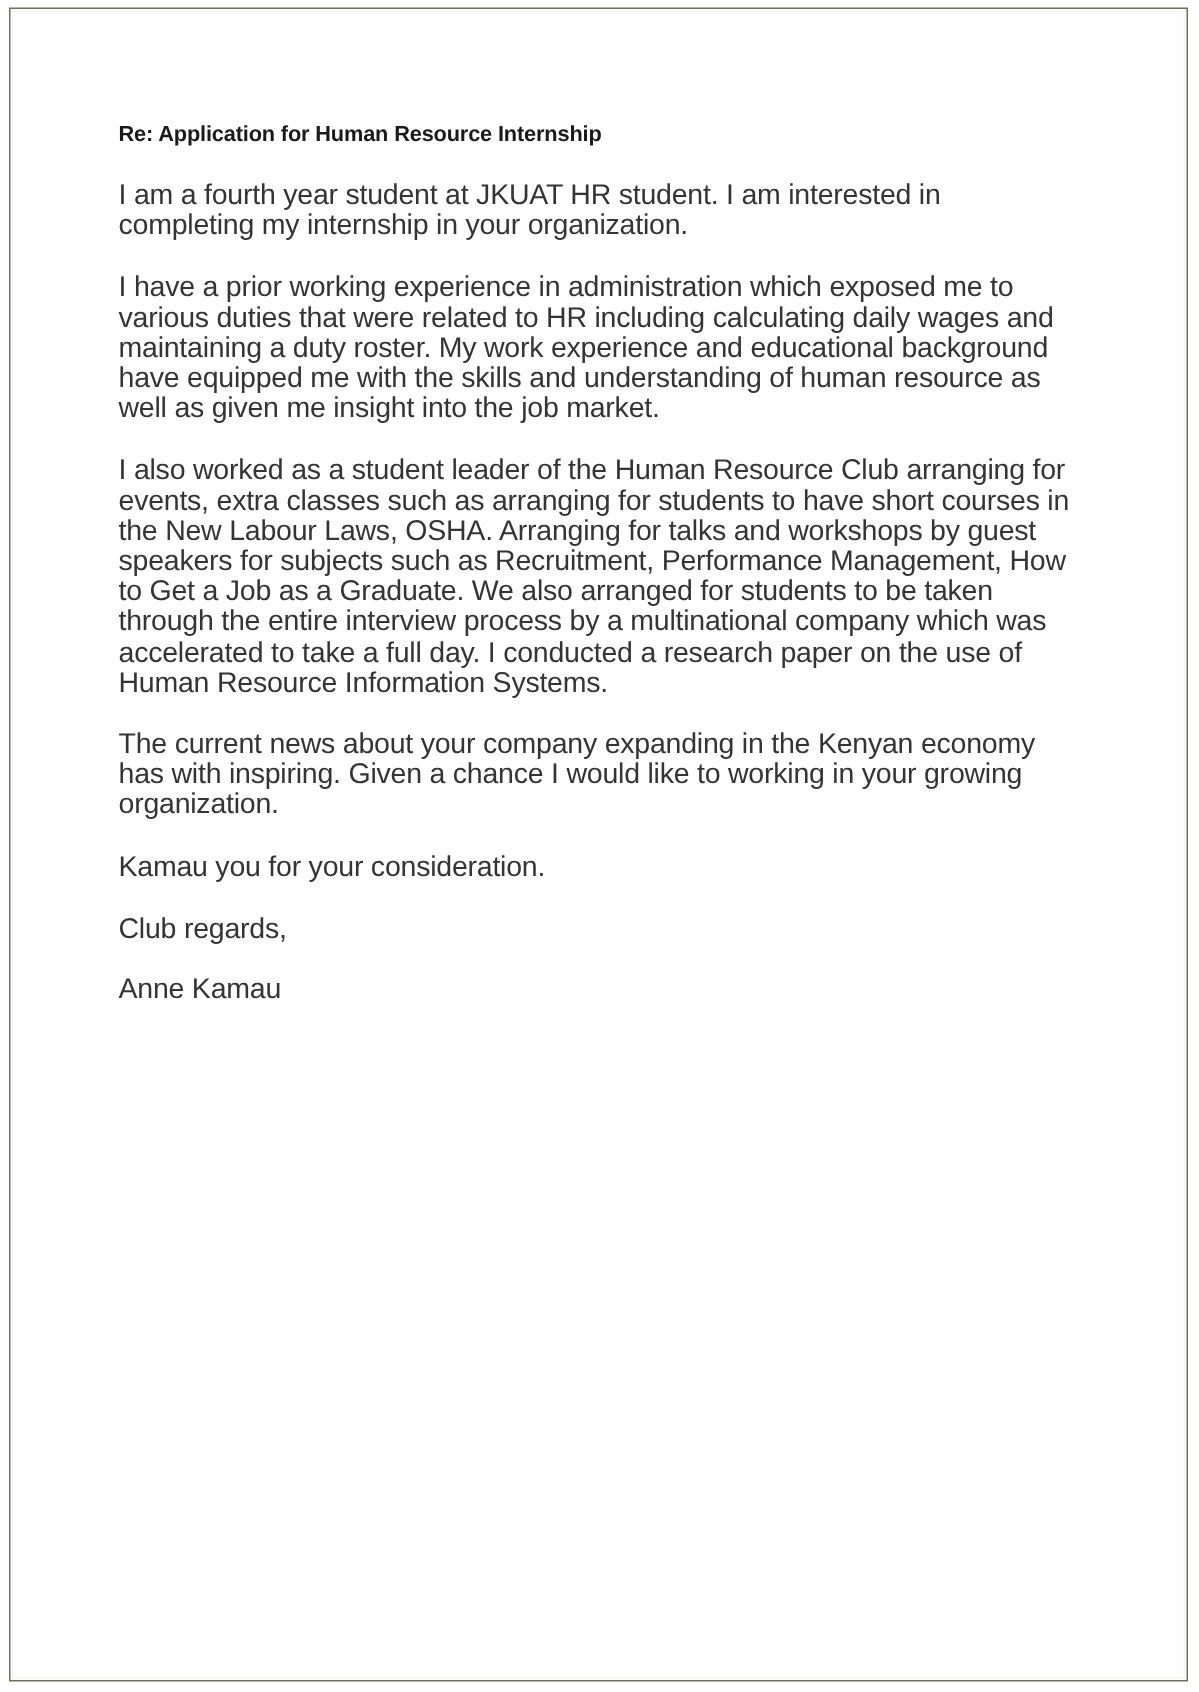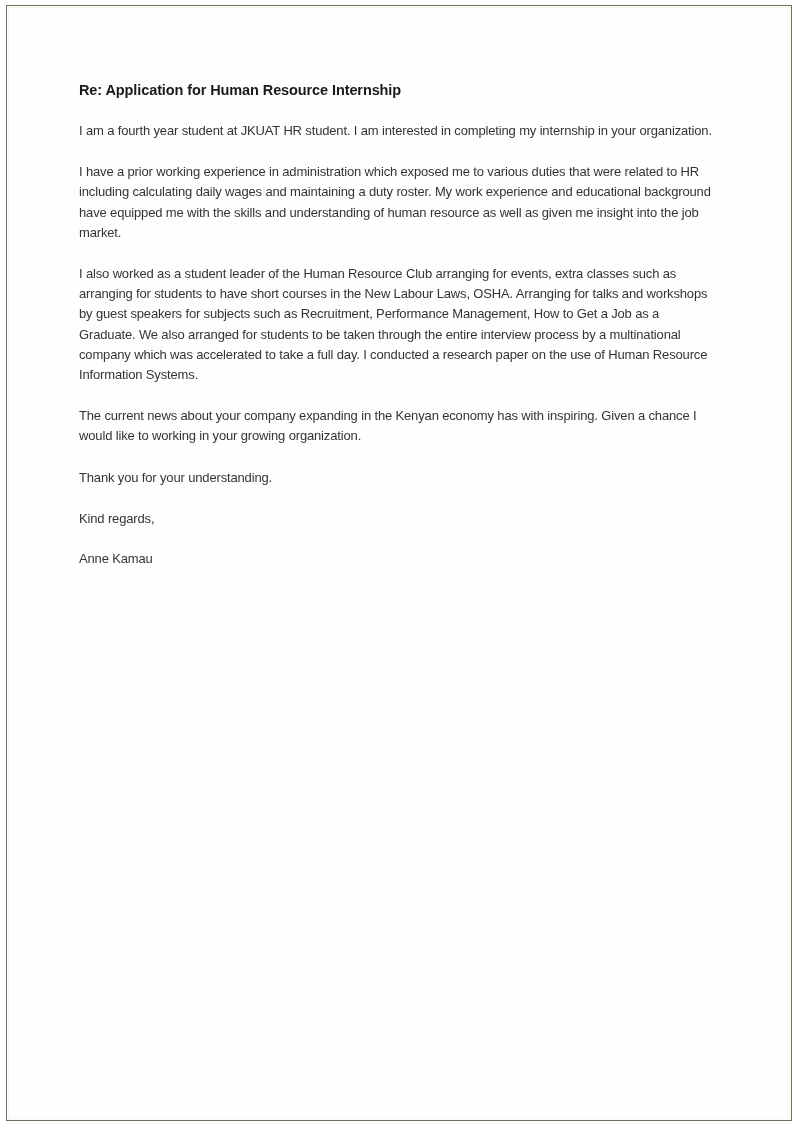--- a/index.html
+++ b/index.html
@@ -50,21 +50,21 @@
   .letter-heading {
     font-size: 14.5px;
     font-weight: bold;
     color: #1a1a1a;
     line-height: 20px;
     letter-spacing: -0.1px;
     margin: 0 0 21px 0;
   }
 
   .letter-para {
-    font-size: 13px;
+    font-size: 19px;
     font-weight: normal;
     color: #343434;
     line-height: 20.2px;
     letter-spacing: -0.15px;
     margin: 0 0 21px 0;
     white-space: pre-line;
   }
 
   .letter-para:last-child {
     margin-bottom: 16px;
@@ -84,22 +84,22 @@
     <h1 class="letter-heading">Re: Application for Human Resource Internship</h1>
 
     <p class="letter-para">I am a fourth year student at JKUAT HR student. I am interested in completing my internship in your organization.</p>
 
     <p class="letter-para">I have a prior working experience in administration which exposed me to various duties that were related to HR including calculating daily wages and maintaining a duty roster. My work experience and educational background have equipped me with the skills and understanding of human resource as well as given me insight into the job market.</p>
 
     <p class="letter-para">I also worked as a student leader of the Human Resource Club arranging for events, extra classes such as arranging for students to have short courses in the New Labour Laws, OSHA. Arranging for talks and workshops by guest speakers for subjects such as Recruitment, Performance Management, How to Get a Job as a Graduate. We also arranged for students to be taken through the entire interview process by a multinational company which was accelerated to take a full day. I conducted a research paper on the use of Human Resource Information Systems.</p>
 
     <p class="letter-para">The current news about your company expanding in the Kenyan economy has with inspiring. Given a chance I would like to working in your growing organization.</p>
 
-    <p class="letter-para">Thank you for your understanding.</p>
+    <p class="letter-para">Kamau you for your consideration.</p>
 
-    <p class="letter-para sig-line">Kind regards,</p>
+    <p class="letter-para sig-line">Club regards,</p>
 
 
     <p class="letter-para">Anne Kamau</p>
 
   </div>
 
 </div>
 
 </body></html>

